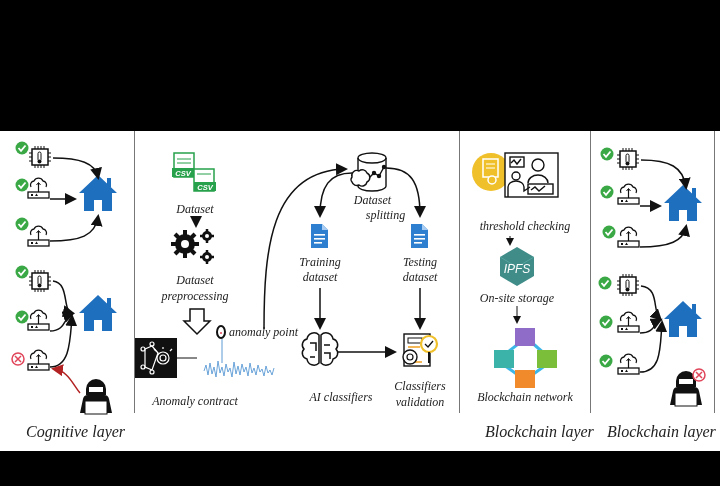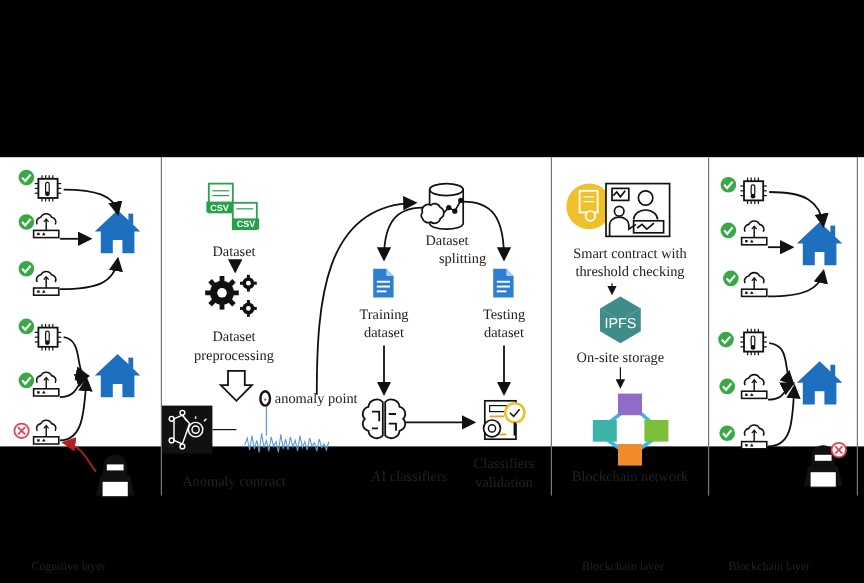--- a/index.html
+++ b/index.html
@@ -1,20 +1,20 @@
 <!DOCTYPE html>
 <html><head>
   <meta charset="utf-8">
   <style>
     html, body { margin: 0; padding: 0; }
     body { width: 720px; height: 486px; background: #000; position: relative; overflow: hidden;
            font-family: "Liberation Serif", "DejaVu Serif", serif; }
-    #canvas { position: absolute; left: 0; top: 131px; width: 720px; height: 241px; background: #fff; }
+    #canvas { position: absolute; left: 0; top: 131px; width: 720px; height: 320px; background: #fff; font-style: italic; }
     .lbl { position: absolute; color: #222; font-size: 12px; line-height: 14px; text-align: center; white-space: nowrap; }
-    .layer-lbl { position: absolute; top: 292px; font-size: 10px; color: #222; white-space: nowrap; margin-top: 44px; }
+    .layer-lbl { position: absolute; top: 292px; font-size: 16px; color: #222; white-space: nowrap; }
     .divider { position: absolute; top: 0; width: 1px; height: 282px; background: #777; }
     svg { position: absolute; left: 0; top: 0; overflow: visible; }
   </style>
 </head>
 <body>
 
 <div id="canvas">
 
   <div class="divider" style="left:134px"></div>
   <div class="divider" style="left:459px"></div>
@@ -295,21 +295,20 @@
   <div class="lbl" style="left:345px; top:62px; width:55px">Dataset</div>
   <div class="lbl" style="left:358px; top:77px; width:55px">splitting</div>
   <div class="lbl" style="left:295px; top:124px; width:50px">Training</div>
   <div class="lbl" style="left:295px; top:139px; width:50px">dataset</div>
   <div class="lbl" style="left:395px; top:124px; width:50px">Testing</div>
   <div class="lbl" style="left:395px; top:139px; width:50px">dataset</div>
   <div class="lbl" style="left:301px; top:259px; width:80px">AI classifiers</div>
   <div class="lbl" style="left:390px; top:248px; width:60px">Classifiers</div>
   <div class="lbl" style="left:390px; top:264px; width:60px">validation</div>
 
-  <div class="lbl" style="left:462px; top:73px; width:126px">Smart contract with</div>
   <div class="lbl" style="left:462px; top:88px; width:126px">threshold checking</div>
   <div class="lbl" style="left:462px; top:160px; width:110px">On-site storage</div>
   <div class="lbl" style="left:462px; top:259px; width:126px">Blockchain network</div>
 
   <div class="layer-lbl" style="left:26px">Cognitive layer</div>
   <div class="layer-lbl" style="left:485px">Blockchain layer</div>
   <div class="layer-lbl" style="left:607px">Blockchain layer</div>
 </div>
 
 </body></html>

